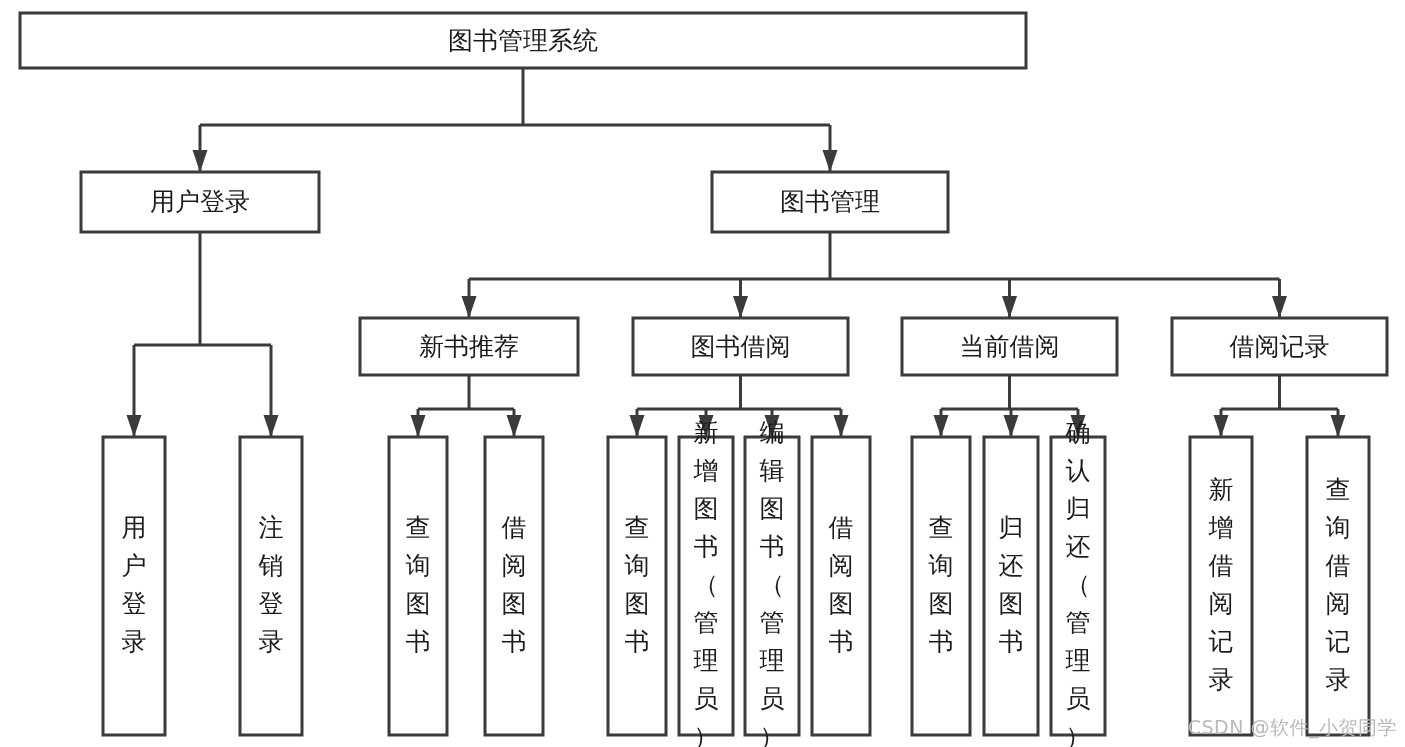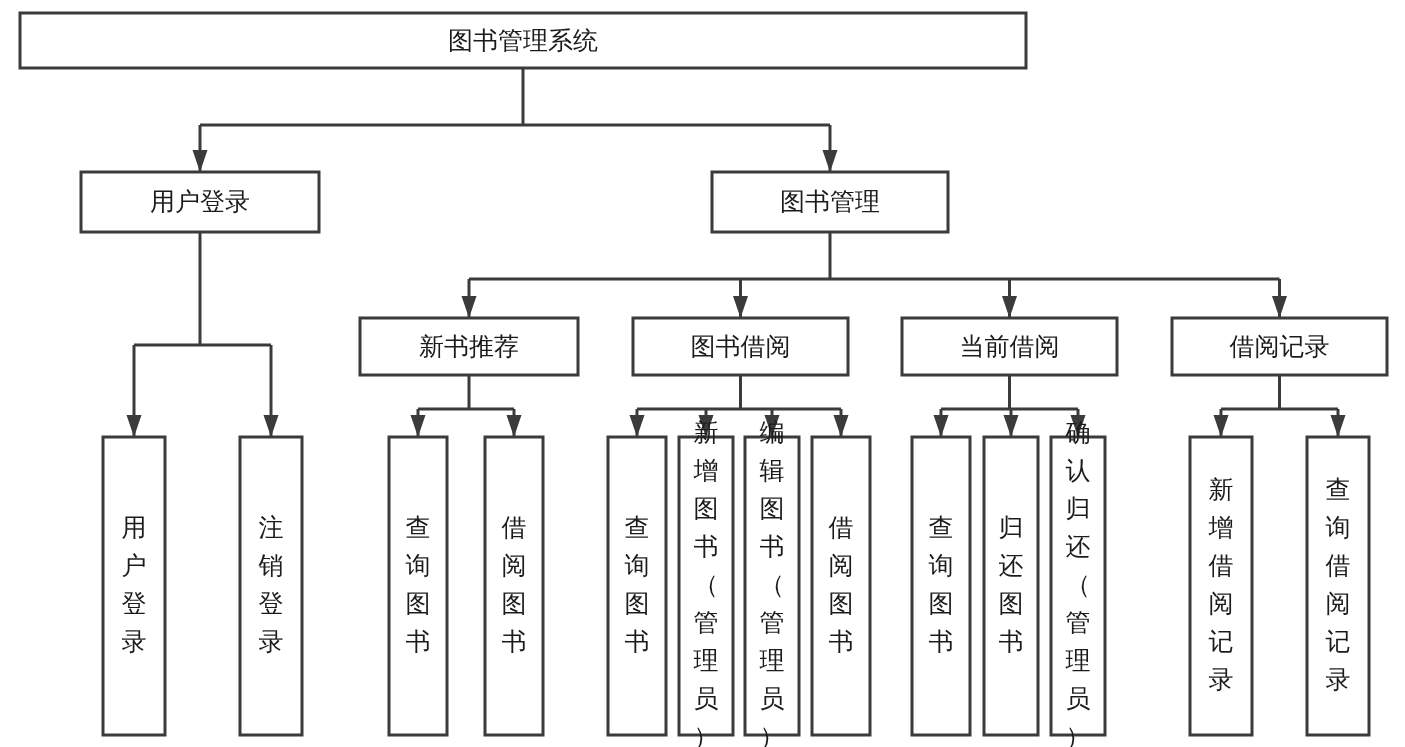--- a/index.html
+++ b/index.html
@@ -200,13 +200,14 @@
         <g>
           <rect class="node-box" x="1190" y="437" width="62" height="298"></rect>
           <text class="node-label v-label" x="1221" y="0"><tspan x="1221" y="491">新</tspan><tspan x="1221" y="529">增</tspan><tspan x="1221" y="567">借</tspan><tspan x="1221" y="605">阅</tspan><tspan x="1221" y="643">记</tspan><tspan x="1221" y="681">录</tspan></text>
         </g>
         <g>
           <rect class="node-box" x="1307" y="437" width="62" height="298"></rect>
           <text class="node-label v-label" x="1338" y="0"><tspan x="1338" y="491">查</tspan><tspan x="1338" y="529">询</tspan><tspan x="1338" y="567">借</tspan><tspan x="1338" y="605">阅</tspan><tspan x="1338" y="643">记</tspan><tspan x="1338" y="681">录</tspan></text>
         </g>
       </g>
   </svg>
+  <div class="watermark">CSDN @软件_小贺同学</div>
 </div>
 
 </body></html>

